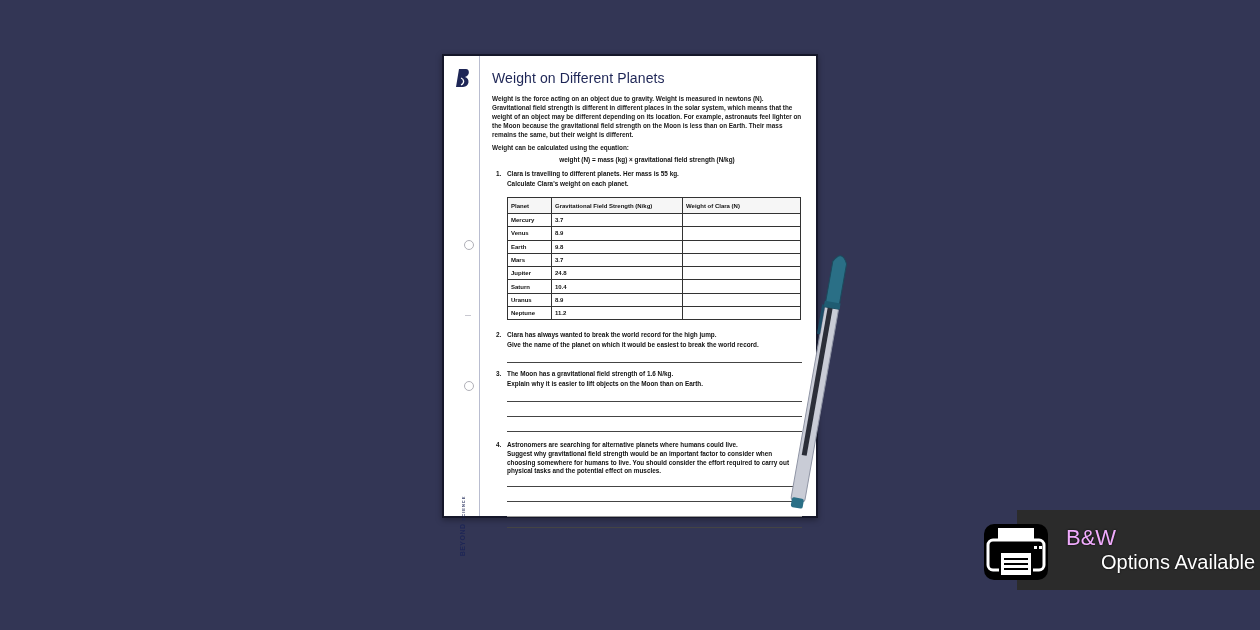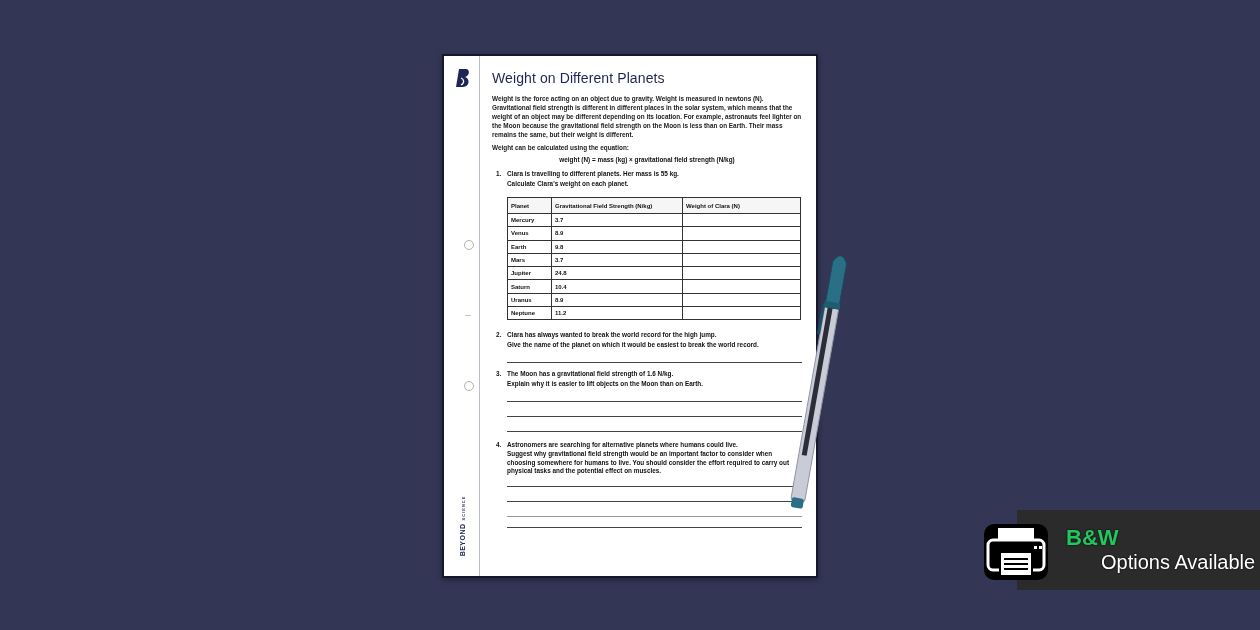--- a/index.html
+++ b/index.html
@@ -5,21 +5,21 @@
   * { box-sizing: border-box; margin: 0; padding: 0; }
   html, body { width: 1260px; height: 630px; overflow: hidden; }
   body {
     background: #333655;
     font-family: "Liberation Sans", "DejaVu Sans", sans-serif;
     position: relative;
   }
   .sheet {
     position: absolute;
     left: 442px; top: 54px;
-    width: 376px; height: 524px;
+    width: 376px; height: 464px;
     background: #ffffff;
     border: 2px solid #15172a;
     box-shadow: 0 2px 6px rgba(0,0,0,0.35);
   }
   .margin-strip {
     position: absolute; left: 0; top: 0; bottom: 0; width: 36px;
     border-right: 1px solid #b9bdd0;
   }
   .logo {
     position: absolute; left: 11px; top: 12px;
@@ -90,21 +90,21 @@
     position: absolute; left: 1017px; top: 510px;
     width: 243px; height: 80px;
     background: #2b2b2b;
   }
   .bw-icon {
     position: absolute; left: 980px; top: 520px;
     width: 72px; height: 62px;
   }
   .bw-title {
     position: absolute; left: 1066px; top: 525px;
-    color: #22c55e; font-weight: bold; font-size: 22px;
+    color: #f0abfc; font-weight: normal; font-size: 22px;
     text-shadow: 0 0 2px #000;
   }
   .bw-sub {
     position: absolute; left: 1065px; top: 551px;
     color: #fff; font-size: 20px;
     text-shadow: 0 0 2px #000;
     margin-left: 36px;
   }
 </style>
 </head>

